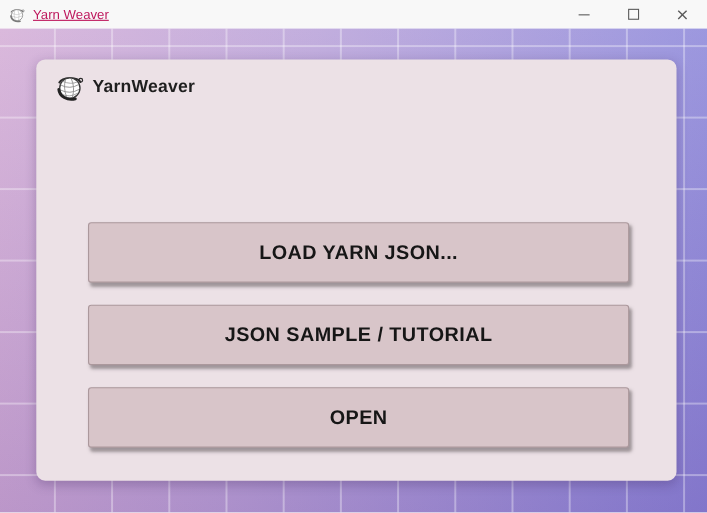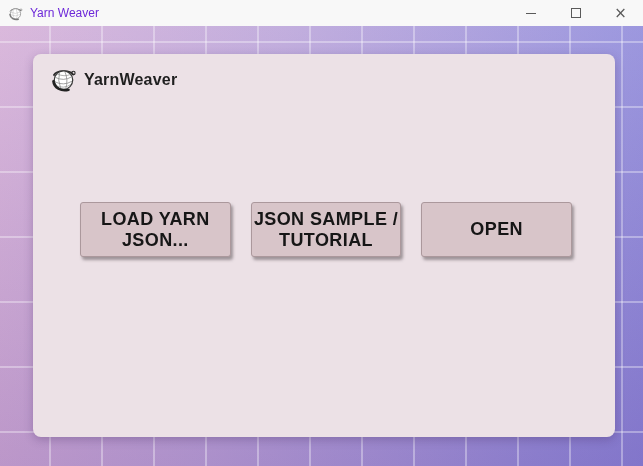--- a/index.html
+++ b/index.html
@@ -5,21 +5,21 @@
   * { margin:0; padding:0; box-sizing:border-box; }
   html,body { width:643px; height:466px; overflow:hidden; }
   body { font-family:"Liberation Sans", sans-serif; background:#fff; }
 
   
   .titlebar {
     height:26px; background:#f8f8f8;
     display:flex; align-items:center;
   }
   .titlebar-icon { margin-left:8px; display:flex; align-items:center; }
-  .titlebar-title { margin-left:7px; font-size:12px; color:#6d28d9; }
+  .titlebar-title { margin-left:7px; font-size:12px; color:#be185d;text-decoration:underline; }
   .win-controls { margin-left:auto; display:flex; height:100%; }
   .win-btn { width:45px; height:100%; display:flex; align-items:center; justify-content:center; color:#5a5a5a; background:transparent; border:none; }
   .min-glyph { display:block; width:10px; height:1px; background:#5a5a5a; }
   .max-glyph { display:block; width:10px; height:10px; border:1px solid #5a5a5a; background:transparent; }
   .close-glyph { font-size:15px; line-height:1; color:#5a5a5a; font-family:"DejaVu Sans", sans-serif; }
 
   
   .content {
     position:relative; height:440px;
     background-image:
@@ -39,21 +39,21 @@
   }
   .panel-header {
     position:absolute; left:17px; top:12px;
     display:flex; align-items:center; gap:7px;
   }
   .panel-title { font-size:16px; font-weight:bold; color:#1f1f1f; letter-spacing:0.2px; }
 
   
   .menu {
     position:absolute; left:47px; top:148px; width:492px;
-    display:flex; flex-direction:row; gap:20px;
+    display:flex; flex-direction:column; gap:20px;
   }
   .menu-btn {
     height:55px; width:100%;
     background:#d8c5c9;
     border:1px solid #ab989c;
     border-radius:3px;
     box-shadow:2px 3px 3px rgba(95,85,90,0.55);
     font-family:"Liberation Sans", sans-serif;
     font-size:18px; font-weight:bold; color:#161616; letter-spacing:0.4px;
     cursor:pointer;

